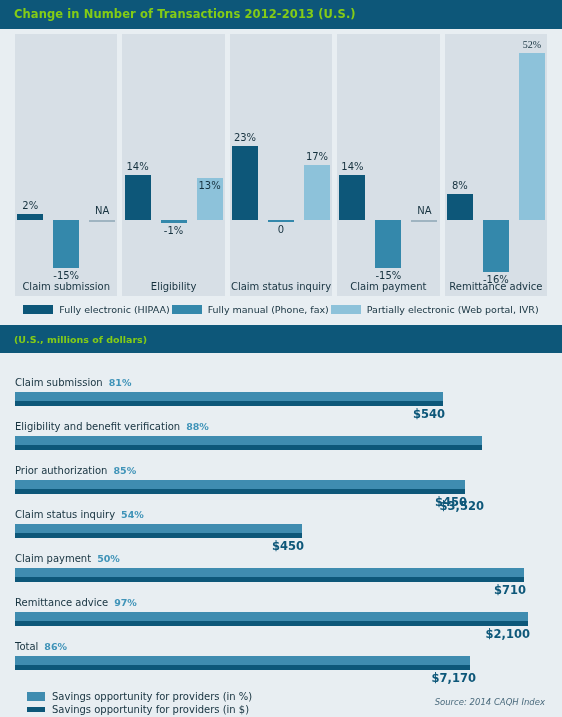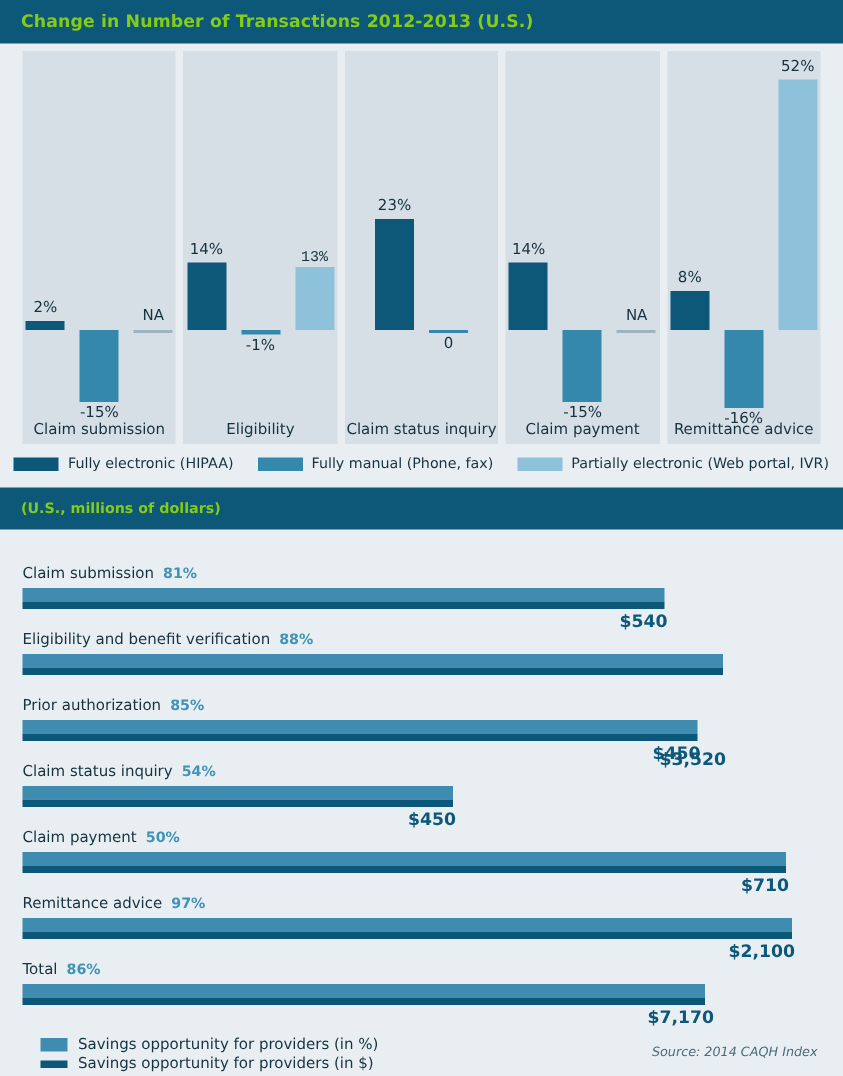--- a/index.html
+++ b/index.html
@@ -52,21 +52,21 @@
   .bar.c2 { background: #8dc2da; }
   .bar.na  { background: #9fb4c1; height: 2px; }
   .vlabel {
     position: absolute; left: 50%; transform: translateX(-50%);
     font-size: 10px; color: #16323f; white-space: nowrap;
   }
 
   
   .legend1 {
     display: flex; justify-content: center; align-items: center;
-    gap: 16px; padding: 5px 0 10px 0;
+    gap: 2px; padding: 5px 0 10px 0;
   }
   .legend1 .item { display: flex; align-items: center; gap: 6px; }
   .legend1 .swatch { width: 30px; height: 9px; display: inline-block; }
   .legend1 .lbl { font-size: 9.5px; color: #16323f; }
   .sw0 { background: #0d5779; }
   .sw1 { background: #3488ab; }
   .sw2 { background: #8dc2da; }
 
   
   .chart2 { padding: 24px 15px 0 15px; position: relative; }
@@ -130,37 +130,41 @@
               <div class="barslot">
                 <div class="bar c0" style="top: 140.92px; height: 45.08px;"></div>
                 <div class="vlabel" style="top: 126.92px;">14%</div>
               </div>
               <div class="barslot">
                 <div class="bar c1" style="top: 186px; height: 3.22px;"></div>
                 <div class="vlabel" style="top: 191.22px;">-1%</div>
               </div>
               <div class="barslot">
                 <div class="bar c2" style="top: 144.14px; height: 41.86px;"></div>
-                <div class="vlabel" style="top: 133px; font-family: Liberation Mono, monospace;">13%</div>
+                <div class="vlabel" style="top: 146px;">13%</div>
               </div>
             </div>
           </div>
           <div class="panel-label">Eligibility</div>
         </div>
         <div class="panel">
           <div class="panel-plot">
             <div class="bargroup">
               <div class="barslot">
                 <div class="bar c0" style="top: 111.94px; height: 74.06px;"></div>
                 <div class="vlabel" style="top: 97.94px;">23%</div>
               </div>
               <div class="barslot">
                 <div class="bar c1" style="top: 186px; height: 2px;"></div>
                 <div class="vlabel" style="top: 190px;">0</div>
               </div>
+              <div class="barslot">
+                <div class="bar c2" style="top: 131.26px; height: 54.74px;"></div>
+                <div class="vlabel" style="top: 117.26px;">17%</div>
+              </div>
             </div>
           </div>
           <div class="panel-label">Claim status inquiry</div>
         </div>
         <div class="panel">
           <div class="panel-plot">
             <div class="bargroup">
               <div class="barslot">
                 <div class="bar c0" style="top: 140.92px; height: 45.08px;"></div>
                 <div class="vlabel" style="top: 126.92px;">14%</div>
@@ -183,21 +187,21 @@
               <div class="barslot">
                 <div class="bar c0" style="top: 160.24px; height: 25.76px;"></div>
                 <div class="vlabel" style="top: 146.24px;">8%</div>
               </div>
               <div class="barslot">
                 <div class="bar c1" style="top: 186px; height: 51.52px;"></div>
                 <div class="vlabel" style="top: 239.52px;">-16%</div>
               </div>
               <div class="barslot">
                 <div class="bar c2" style="top: 18.56px; height: 167.44px;"></div>
-                <div class="vlabel" style="top: 4.56px;">52%</div>
+                <div class="vlabel" style="top: 4.56px; font-family: Liberation Serif, serif;">52%</div>
               </div>
             </div>
           </div>
           <div class="panel-label">Remittance advice</div>
         </div>
       </div>
   </div>
 
   <div class="legend1" id="c1-legend">
       <div class="item">

